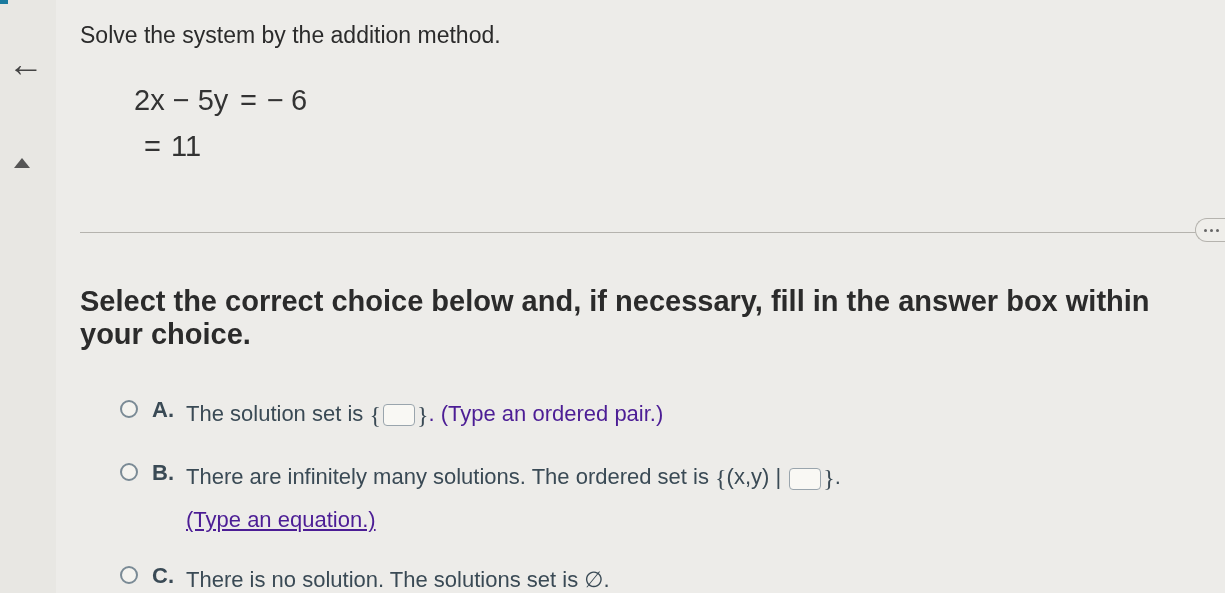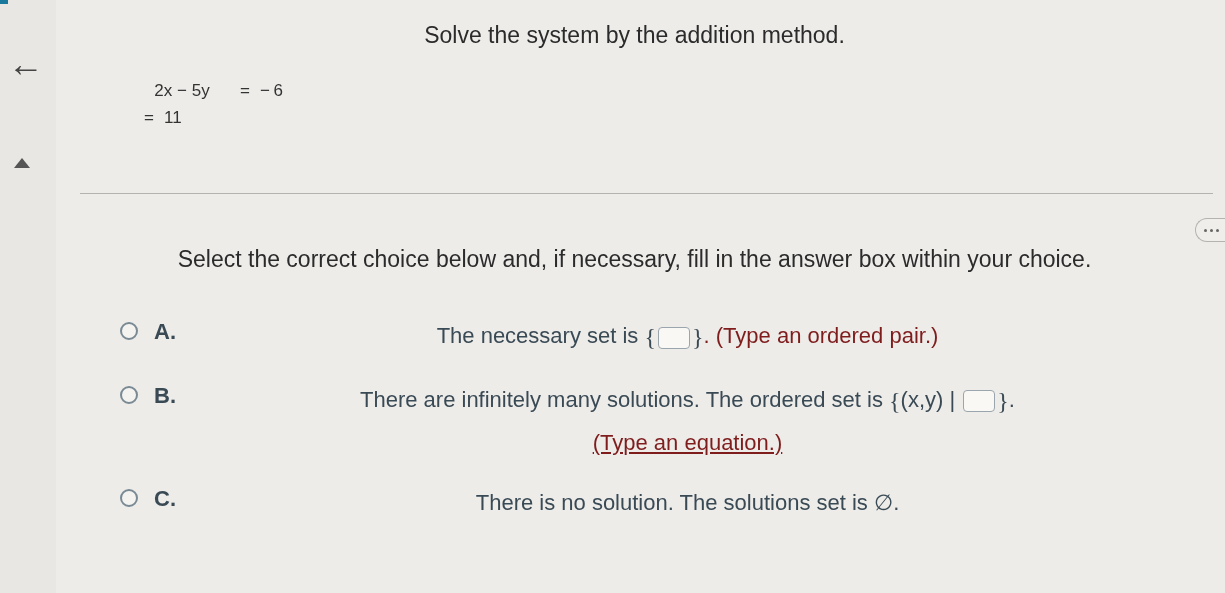--- a/index.html
+++ b/index.html
@@ -36,31 +36,30 @@
       border-bottom: 10px solid #555;
     }
     .content {
       position: absolute;
       left: 56px;
       top: 0;
       right: 0;
       bottom: 0;
       background: #edece9;
       padding: 22px 36px 0 24px;
-      text-align: center;
     }
     .problem-title {
       font-size: 23px;
       color: #2b2b2b;
       margin-bottom: 28px;
     }
     .equations {
       margin-left: 54px;
       margin-bottom: 62px;
-      font-size: 17px;
+      font-size: 29px;
       color: #333;
       line-height: 1.6;
       font-family: Arial, Helvetica, sans-serif;
     }
     .equations .row { display:flex; align-items:center; }
     .equations .lhs { min-width:96px; }
     .equations .eq { margin:0 10px; }
     .divider {
       height: 1px;
       background: #b5b3ae;
@@ -74,24 +73,25 @@
       border: 1px solid #b5b3ae;
       border-top-left-radius: 12px;
       border-bottom-left-radius: 12px;
       border-right: none;
       background: #efeeea;
       display:flex; align-items:center; justify-content:center;
       gap:3px;
     }
     .more-btn span{ width:3px;height:3px;background:#666;border-radius:50%; }
     .instruction {
-      font-size: 23px;
+      font-size: 29px;
       color: #2b2b2b;
       margin-top: 52px;
       margin-bottom: 46px;
+      font-weight: bold;
     }
     .choices { margin-left: 40px; }
     .choice {
       display: flex;
       align-items: flex-start;
       margin-bottom: 26px;
       font-size: 22px;
       color: #3a4a55;
     }
     .radio {
@@ -103,21 +103,21 @@
       flex-shrink: 0;
       background: #f4f3ef;
     }
     .letter {
       font-weight: bold;
       margin-right: 8px;
       min-width: 26px;
       color: #3a4a55;
     }
     .choice-body { flex: 1; line-height: 1.55; }
-    .hint { color:#7f1d1d; }
+    .hint { color:#4c1d95; }
     .answer-box {
       display: inline-block;
       width: 32px; height: 22px;
       border: 1px solid #9aa5ad;
       border-radius: 4px;
       background: #f9f8f4;
       vertical-align: middle;
       margin: 0 2px;
     }
     .brace { font-size:24px; font-family: 'Times New Roman', serif; vertical-align:middle; }
@@ -156,21 +156,21 @@
     </div>
 
   <div class="instruction">Select the correct choice below and, if necessary, fill in the answer box within your choice.</div>
 
   <div class="choices">
 
     <div class="choice">
       <div class="radio"></div>
       <div class="letter">A.</div>
       <div class="choice-body">
-        <span>The necessary set is </span><span class="brace">{</span><span class="answer-box"></span><span class="brace">}</span><span class="hint">. (Type an ordered pair.)</span>
+        <span>The solution set is </span><span class="brace">{</span><span class="answer-box"></span><span class="brace">}</span><span class="hint">. (Type an ordered pair.)</span>
       </div>
     </div>
 
     <div class="choice">
       <div class="radio"></div>
       <div class="letter">B.</div>
       <div class="choice-body">
         <span>There are infinitely many solutions. The ordered set is </span><span class="brace">{</span><span>(x,y) |</span> <span class="answer-box"></span><span class="brace">}</span><span>.</span>
         <div class="continuation hint">(Type an equation.)</div>
       </div>

